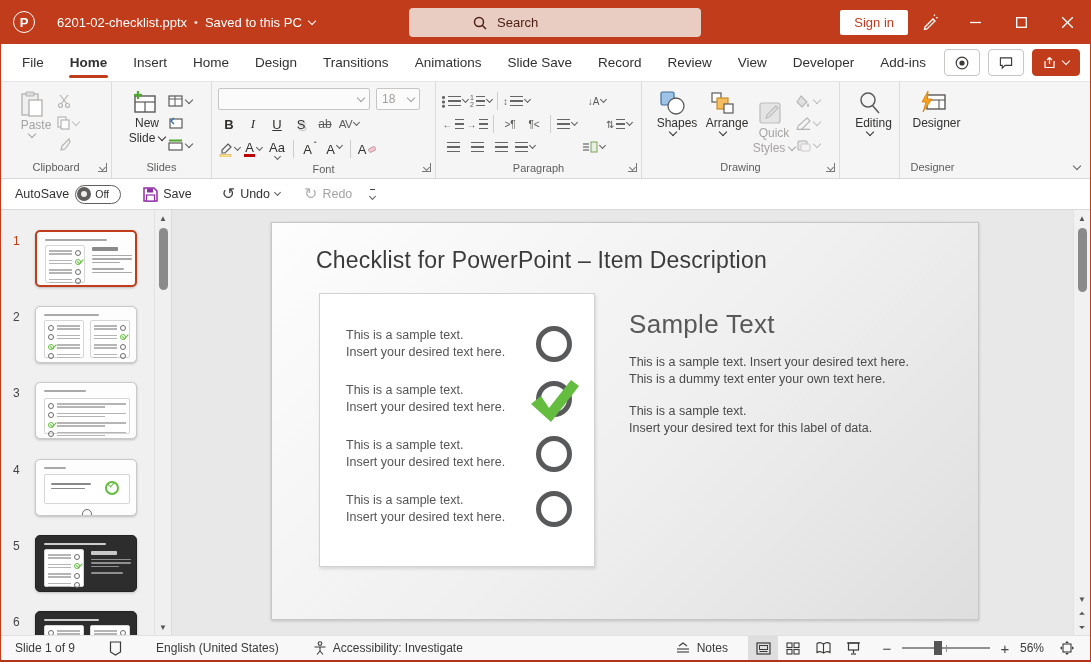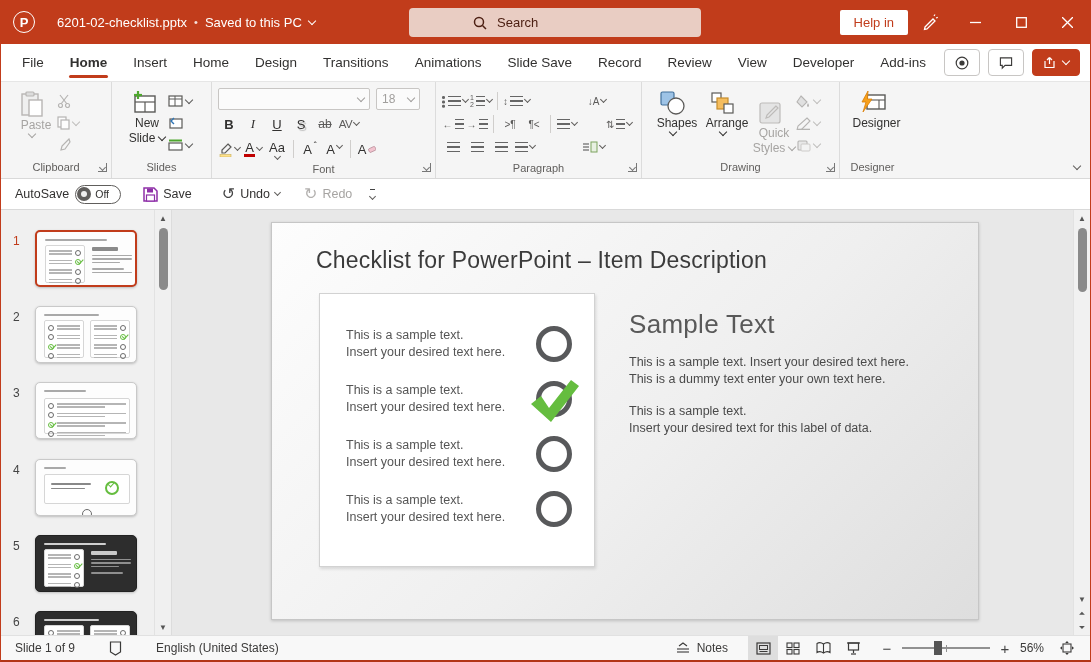--- a/index.html
+++ b/index.html
@@ -130,21 +130,21 @@
       <span class="chev"></span>
     </div>
     <div class="searchbox">
       <svg width="14" height="14" viewBox="0 0 14 14">
           <circle cx="6" cy="6" r="4.5" fill="none" stroke="#4d2013" stroke-width="1.5"></circle>
           <line x1="9.5" y1="9.5" x2="13" y2="13" stroke="#4d2013" stroke-width="1.5"></line>
         </svg>
       <input type="text" placeholder="Search" style="">
     </div>
     <div class="tb-right">
-      <button class="signin">Help in</button>
+      <button class="signin">Sign in</button>
       <button class="tb-btn penbtn">
         <svg width="18" height="18" viewBox="0 0 18 18">
             <path d="M4 14 L12 6 L14 8 L6 16 L3.5 16.5 Z" fill="none" stroke="#fff" stroke-width="1.3"></path>
             <line x1="13" y1="3" x2="14" y2="1.5" stroke="#fff" stroke-width="1.2"></line>
             <line x1="15" y1="5" x2="16.8" y2="4.4" stroke="#fff" stroke-width="1.2"></line>
           </svg>
       </button>
       <button class="tb-btn">
           <svg width="11" height="11" viewBox="0 0 11 11">
             <line x1="0" y1="5.5" x2="11" y2="5.5" stroke="#fff" stroke-width="1.3"></line>
@@ -485,20 +485,33 @@
             <span class="chev"></span>
           </button>
         </div>
       </div>
       <div class="grp-label">
           <span>Drawing</span>
         </div>
       <span class="dlg"></span>
     </div>
 
+    <div class="grp" style="width:60px;">
+      <div class="grp-body" style="justify-content:center;">
+        <button class="big">
+          <svg width="24" height="24" viewBox="0 0 24 24">
+              <circle cx="10" cy="9" r="7" fill="none" stroke="#5b5a58" stroke-width="1.5"></circle>
+              <line x1="14.5" y1="14.5" x2="21" y2="22" stroke="#5b5a58" stroke-width="1.5"></line>
+            </svg>
+          <span class="lbl">Editing</span>
+          <span class="chev"></span>
+        </button>
+      </div>
+      <div class="grp-label"></div>
+    </div>
 
     <div class="grp" style="width:66px;">
       <div class="grp-body" style="justify-content:center;">
         <button class="big" style="width:58px;">
           <svg width="28" height="24" viewBox="0 0 28 24">
               <rect x="8" y="4" width="18" height="14" fill="#fff" stroke="#5b5a58" stroke-width="1.4"></rect>
               <line x1="8" y1="9" x2="26" y2="9" stroke="#5b5a58" stroke-width="1.1"></line>
               <line x1="20" y1="9" x2="20" y2="18" stroke="#5b5a58" stroke-width="1.1"></line>
               <polygon points="9,0 3,11 7,11 4,21 13,8 8.5,8" fill="#f7a01b" stroke="#d97e06" stroke-width=".8"></polygon>
             </svg>
@@ -818,20 +831,27 @@
   </div>
 
   <div class="statusbar">
     <button class="sb-item">Slide 1 of 9</button>
     <button class="sb-item">
       <svg width="13" height="15" viewBox="0 0 13 15">
           <path d="M1.5 1 h10 v10 l-5 3 l-5 -3 Z" fill="none" stroke="#3b3a39" stroke-width="1.2"></path>
         </svg>
     </button>
     <button class="sb-item">English (United States)</button>
+    <button class="sb-item">
+      <svg width="14" height="14" viewBox="0 0 14 14">
+          <circle cx="7" cy="2.6" r="1.8" fill="none" stroke="#3b3a39" stroke-width="1.1"></circle>
+          <path d="M1.5 6 h11 M7 6 v4 M7 10 l-3 3.5 M7 10 l3 3.5" fill="none" stroke="#3b3a39" stroke-width="1.1"></path>
+        </svg>
+      <span>Accessibility: Investigate</span>
+    </button>
 
     <div class="sb-right">
       <button class="sb-item">
         <svg width="16" height="12" viewBox="0 0 16 12">
             <path d="M4 4 L8 1 L12 4" fill="none" stroke="#3b3a39" stroke-width="1.1"></path>
             <line x1="2" y1="7" x2="14" y2="7" stroke="#3b3a39" stroke-width="1.1"></line>
             <line x1="2" y1="10" x2="14" y2="10" stroke="#3b3a39" stroke-width="1.1"></line>
           </svg>
         <span>Notes</span>
       </button>

